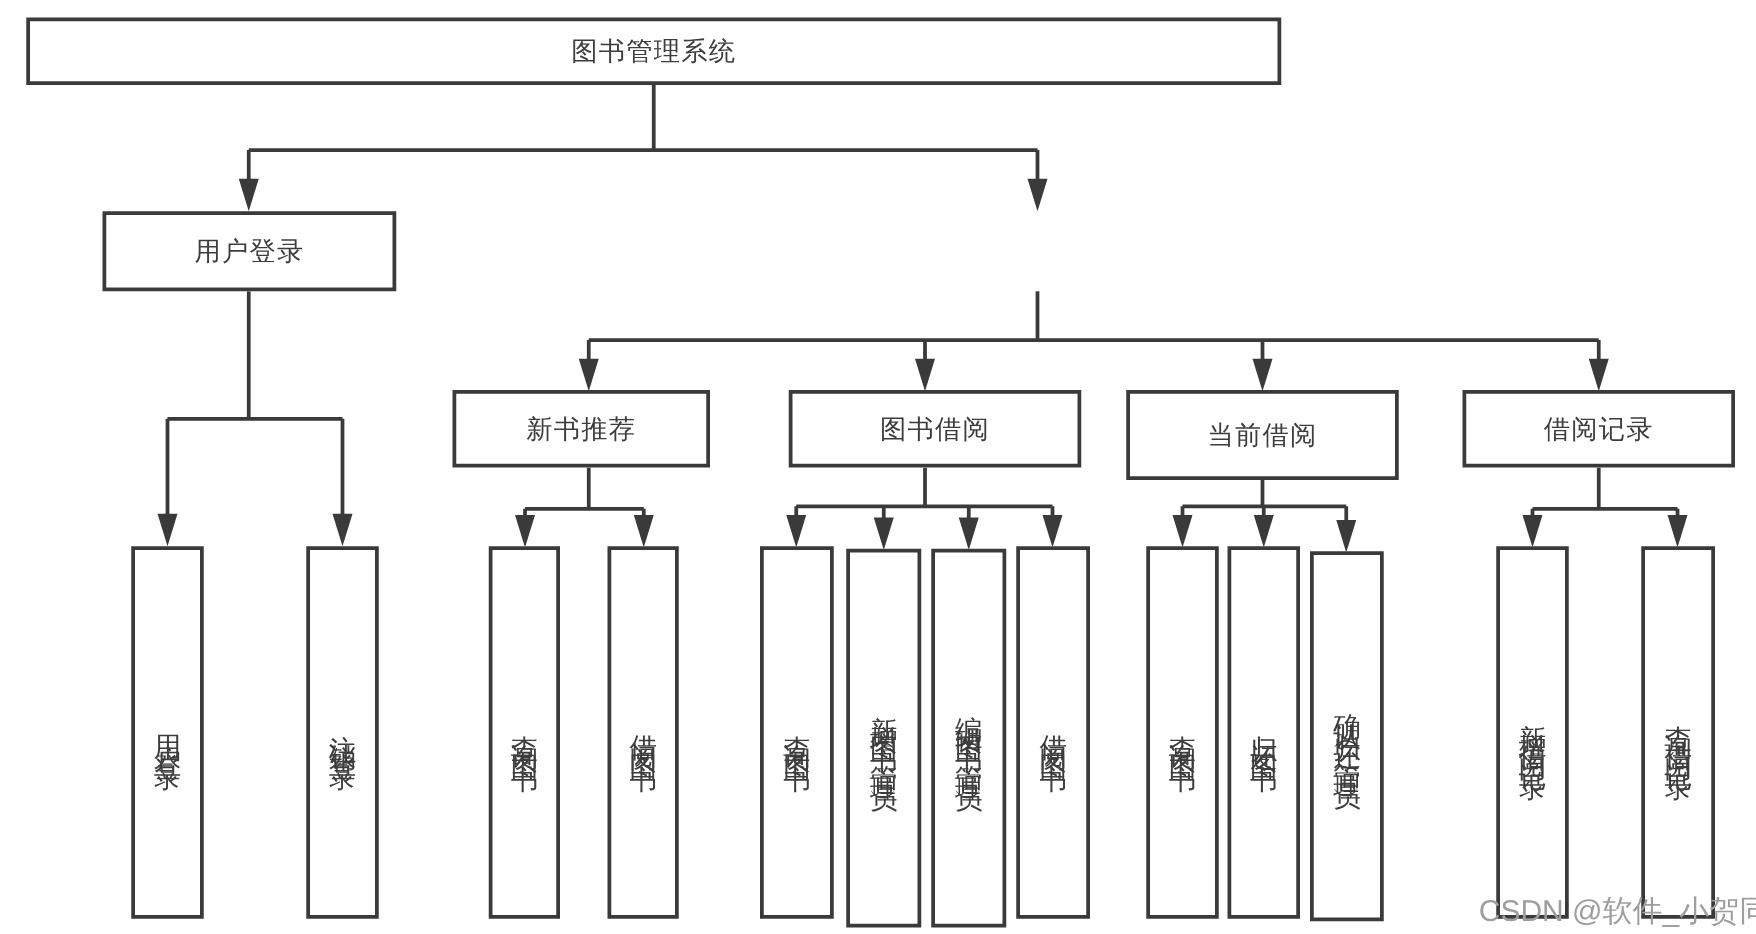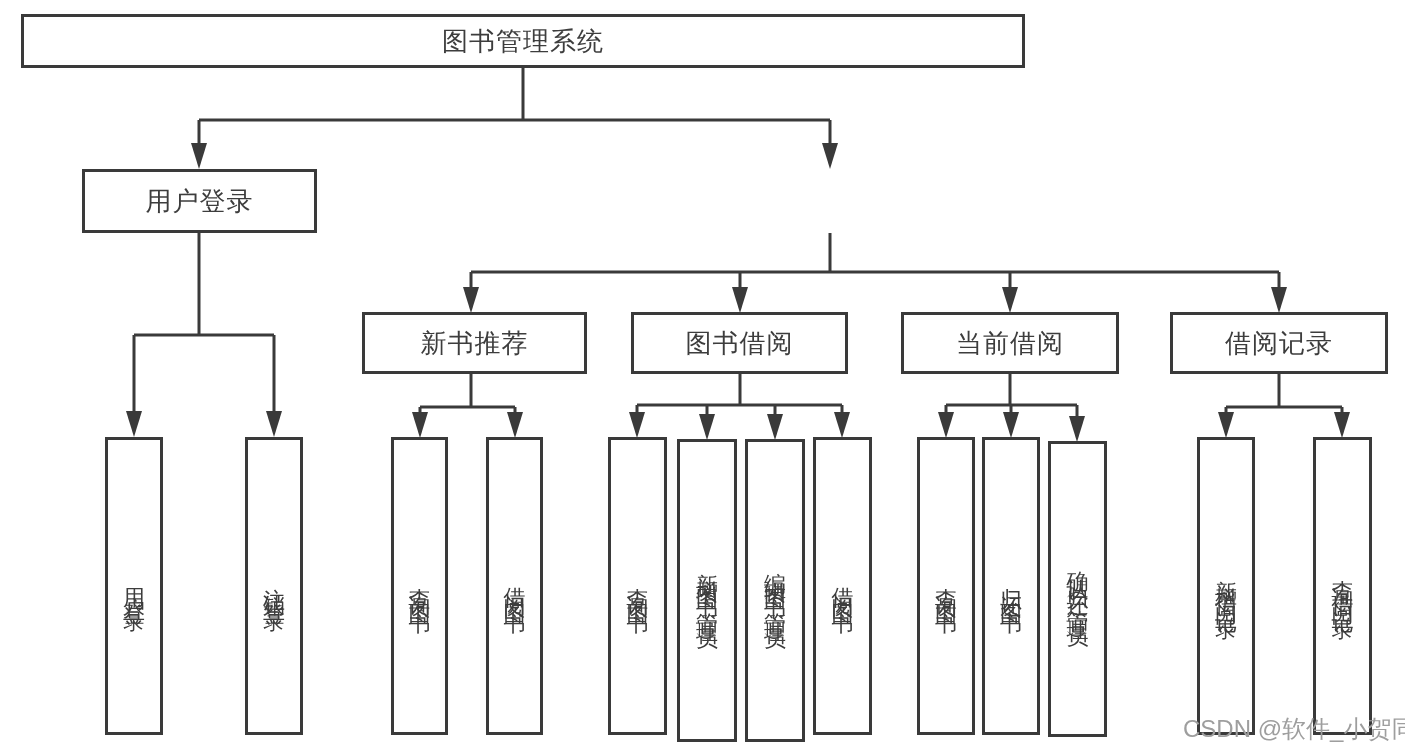--- a/index.html
+++ b/index.html
@@ -14,21 +14,21 @@
   .box{
     position:absolute;
     box-sizing:border-box;
     border:3px solid #3a3a3a;
     background:#ffffff;
     display:flex;
     align-items:center;
     justify-content:center;
     color:#3d3d3d;
   }
-  .h-box{font-size:26px;letter-spacing:1px;white-space:nowrap;}
+  .h-box{font-size:21px;letter-spacing:1px;white-space:nowrap;}
   .v-box{
     writing-mode:vertical-rl;
     text-orientation:mixed;
     font-size:22px;
     letter-spacing:8px;
     line-height:1;
   }
   #watermark{
     position:absolute;
     left:1183px;top:713px;
@@ -75,23 +75,23 @@
 
     <path d="M1279,374 V407 M1226,407 H1342 M1226,407 V415 M1342,407 V415" stroke="#3a3a3a" stroke-width="3" fill="none"></path>
     <polygon points="1218,412 1234,412 1226,438" fill="#3a3a3a"></polygon>
     <polygon points="1334,412 1350,412 1342,438" fill="#3a3a3a"></polygon>
   </svg>
 
   <div class="box h-box" style="left:21px;top:14px;width:1004px;height:54px;">图书管理系统</div>
 
   <div class="box h-box" style="left:82px;top:169px;width:235px;height:64px;">用户登录</div>
 
-  <div class="box h-box" style="left:362px;top:312px;width:225px;height:62px;text-align:center;">新书推荐</div>
-  <div class="box h-box" style="left:631px;top:312px;width:217px;height:62px;">图书借阅</div>
-  <div class="box h-box" style="left:901px;top:312px;width:218px;height:62px;">当前借阅</div>
+  <div class="box h-box" style="left:362px;top:312px;width:206px;height:62px;text-align:center;">新书推荐</div>
+  <div class="box h-box" style="left:631px;top:312px;width:234px;height:62px;">图书借阅</div>
+  <div class="box h-box" style="left:901px;top:312px;width:218px;height:72px;">当前借阅</div>
   <div class="box h-box" style="left:1170px;top:312px;width:218px;height:62px;">借阅记录</div>
 
   <div class="box v-box" style="left:105px;top:437px;width:58px;height:298px;">用户登录</div>
   <div class="box v-box" style="left:245px;top:437px;width:58px;height:298px;">注销登录</div>
 
   <div class="box v-box" style="left:391px;top:437px;width:57px;height:298px;">查询图书</div>
   <div class="box v-box" style="left:486px;top:437px;width:57px;height:298px;">借阅图书</div>
 
   <div class="box v-box" style="left:608px;top:437px;width:59px;height:298px;">查询图书</div>
   <div class="box v-box" style="left:677px;top:439px;width:60px;height:303px;">新增图书（管理员）</div>

